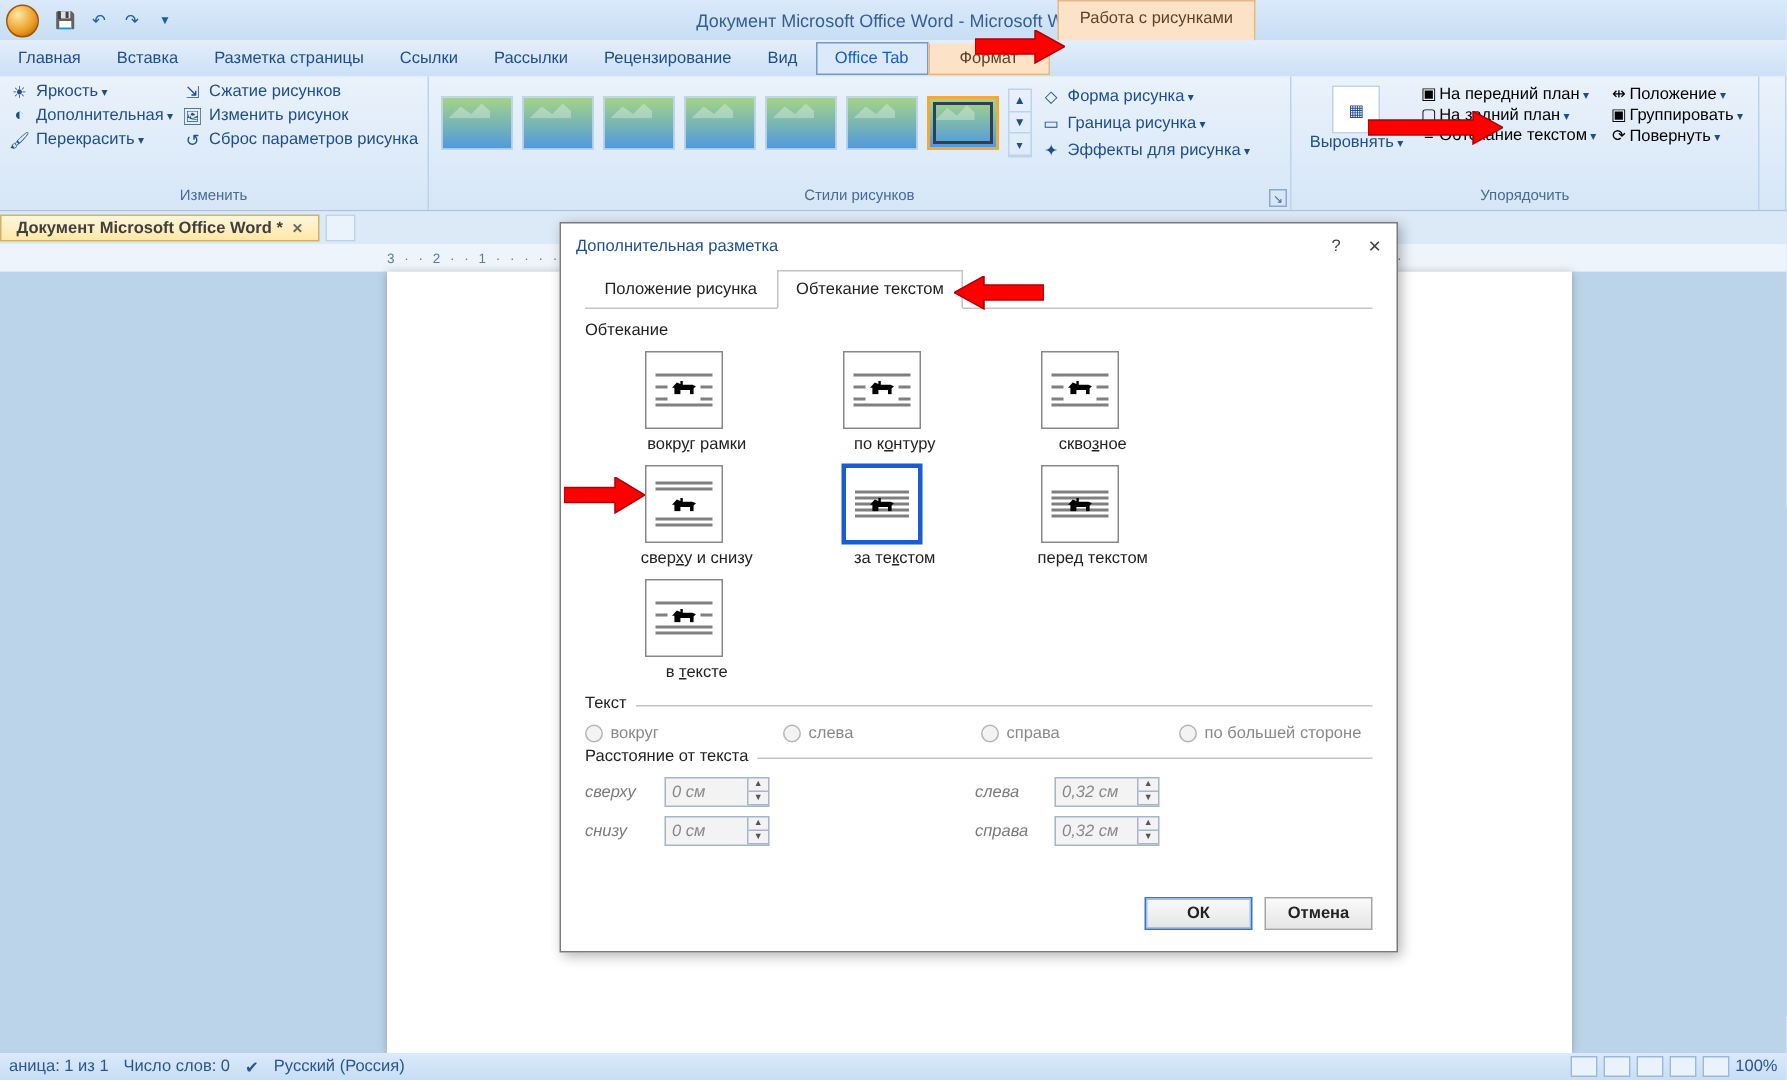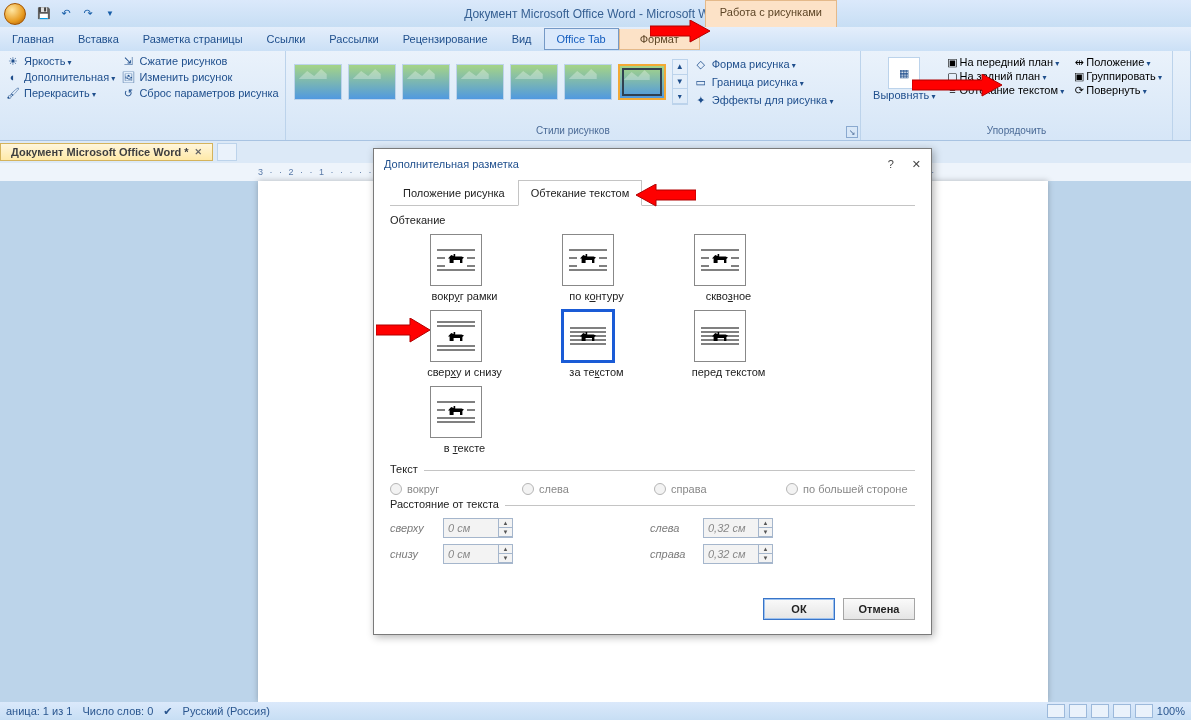--- a/index.html
+++ b/index.html
@@ -137,20 +137,21 @@
         <div class="row">
             <span class="ico-box">🖼</span>
             <span>Изменить рисунок</span>
           </div>
         <div class="row">
             <span class="ico-box">↺</span>
             <span>Сброс параметров рисунка</span>
           </div>
       </div>
     </div>
+    <div class="group-title">Изменить</div>
   </div>
 
   <div class="group" style="flex:1;position:relative;">
     <div style="display:flex;align-items:center;">
       <div class="styles-gallery">
         <div class="thumb"></div>
         <div class="thumb"></div>
         <div class="thumb"></div>
         <div class="thumb"></div>
         <div class="thumb"></div>

